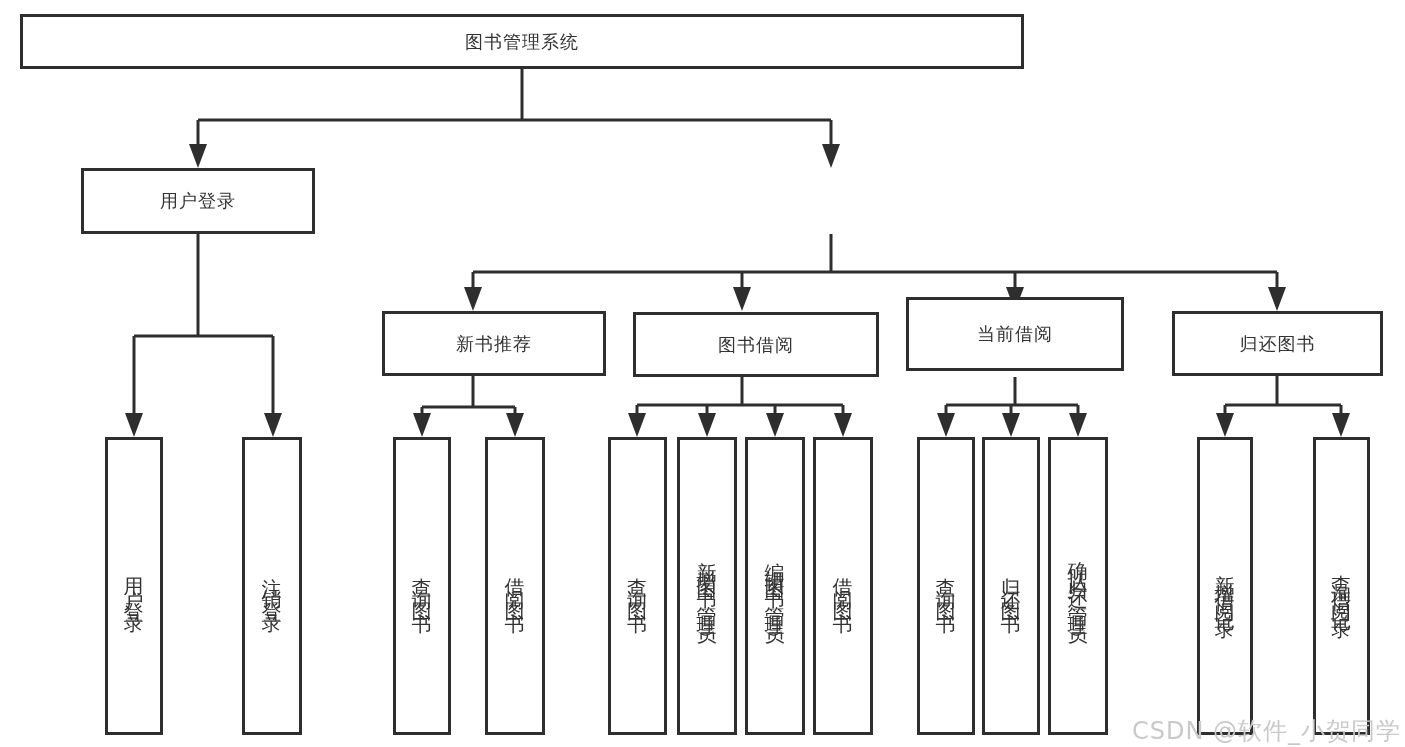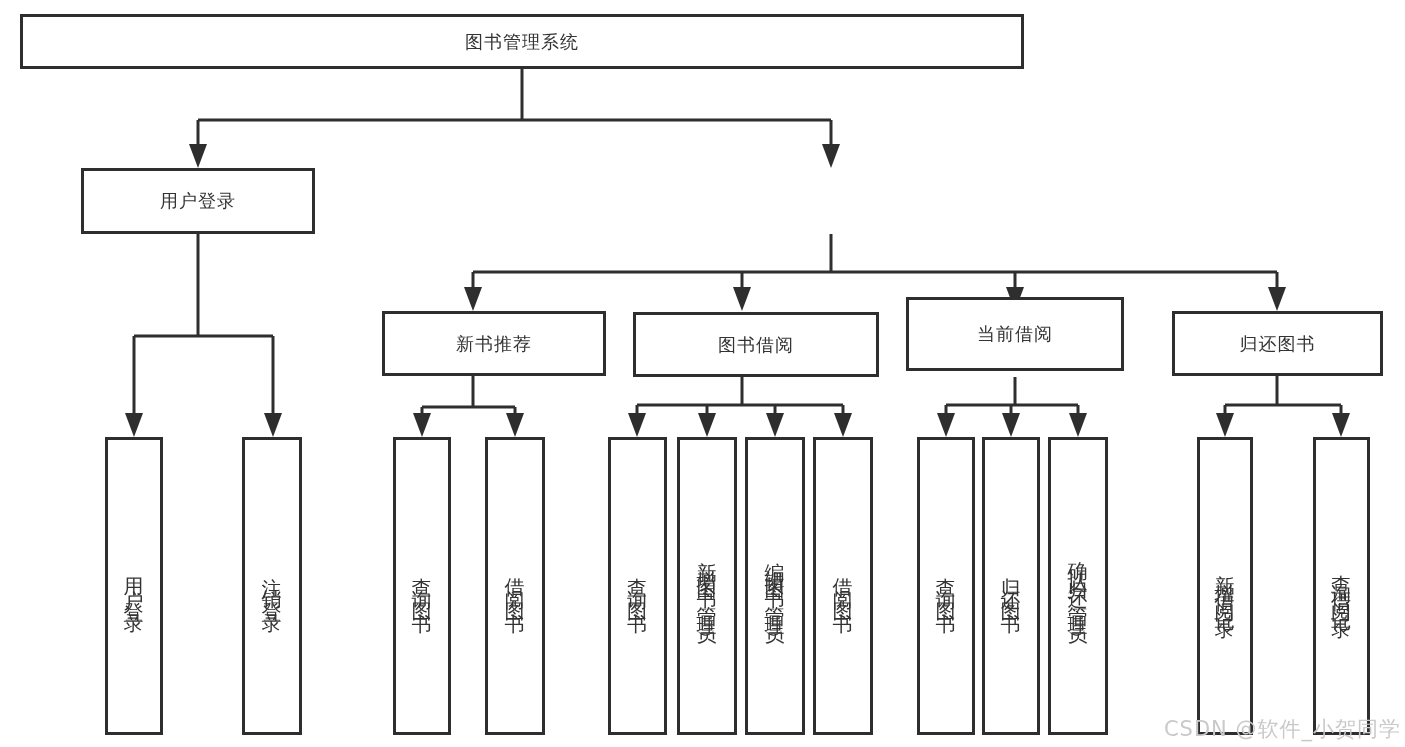--- a/index.html
+++ b/index.html
@@ -35,21 +35,21 @@
   .v3{letter-spacing:9px;}
   .svg-layer{
     position:absolute;left:0;top:0;width:1405px;height:747px;
     z-index:1;pointer-events:none;
   }
   .svg-layer path{stroke:#2e2e2e;stroke-width:3;fill:none;}
   .svg-layer polygon{fill:#2e2e2e;stroke:none;}
   .watermark{
     position:absolute;
     right:4px;top:715px;
-    font-size:21px;
+    font-size:24px;
     color:#c9c9c9;
     letter-spacing:1px;
     z-index:6;
     white-space:nowrap;
   }
 </style>
 </head>
 <body>
 
 <div class="stage">

